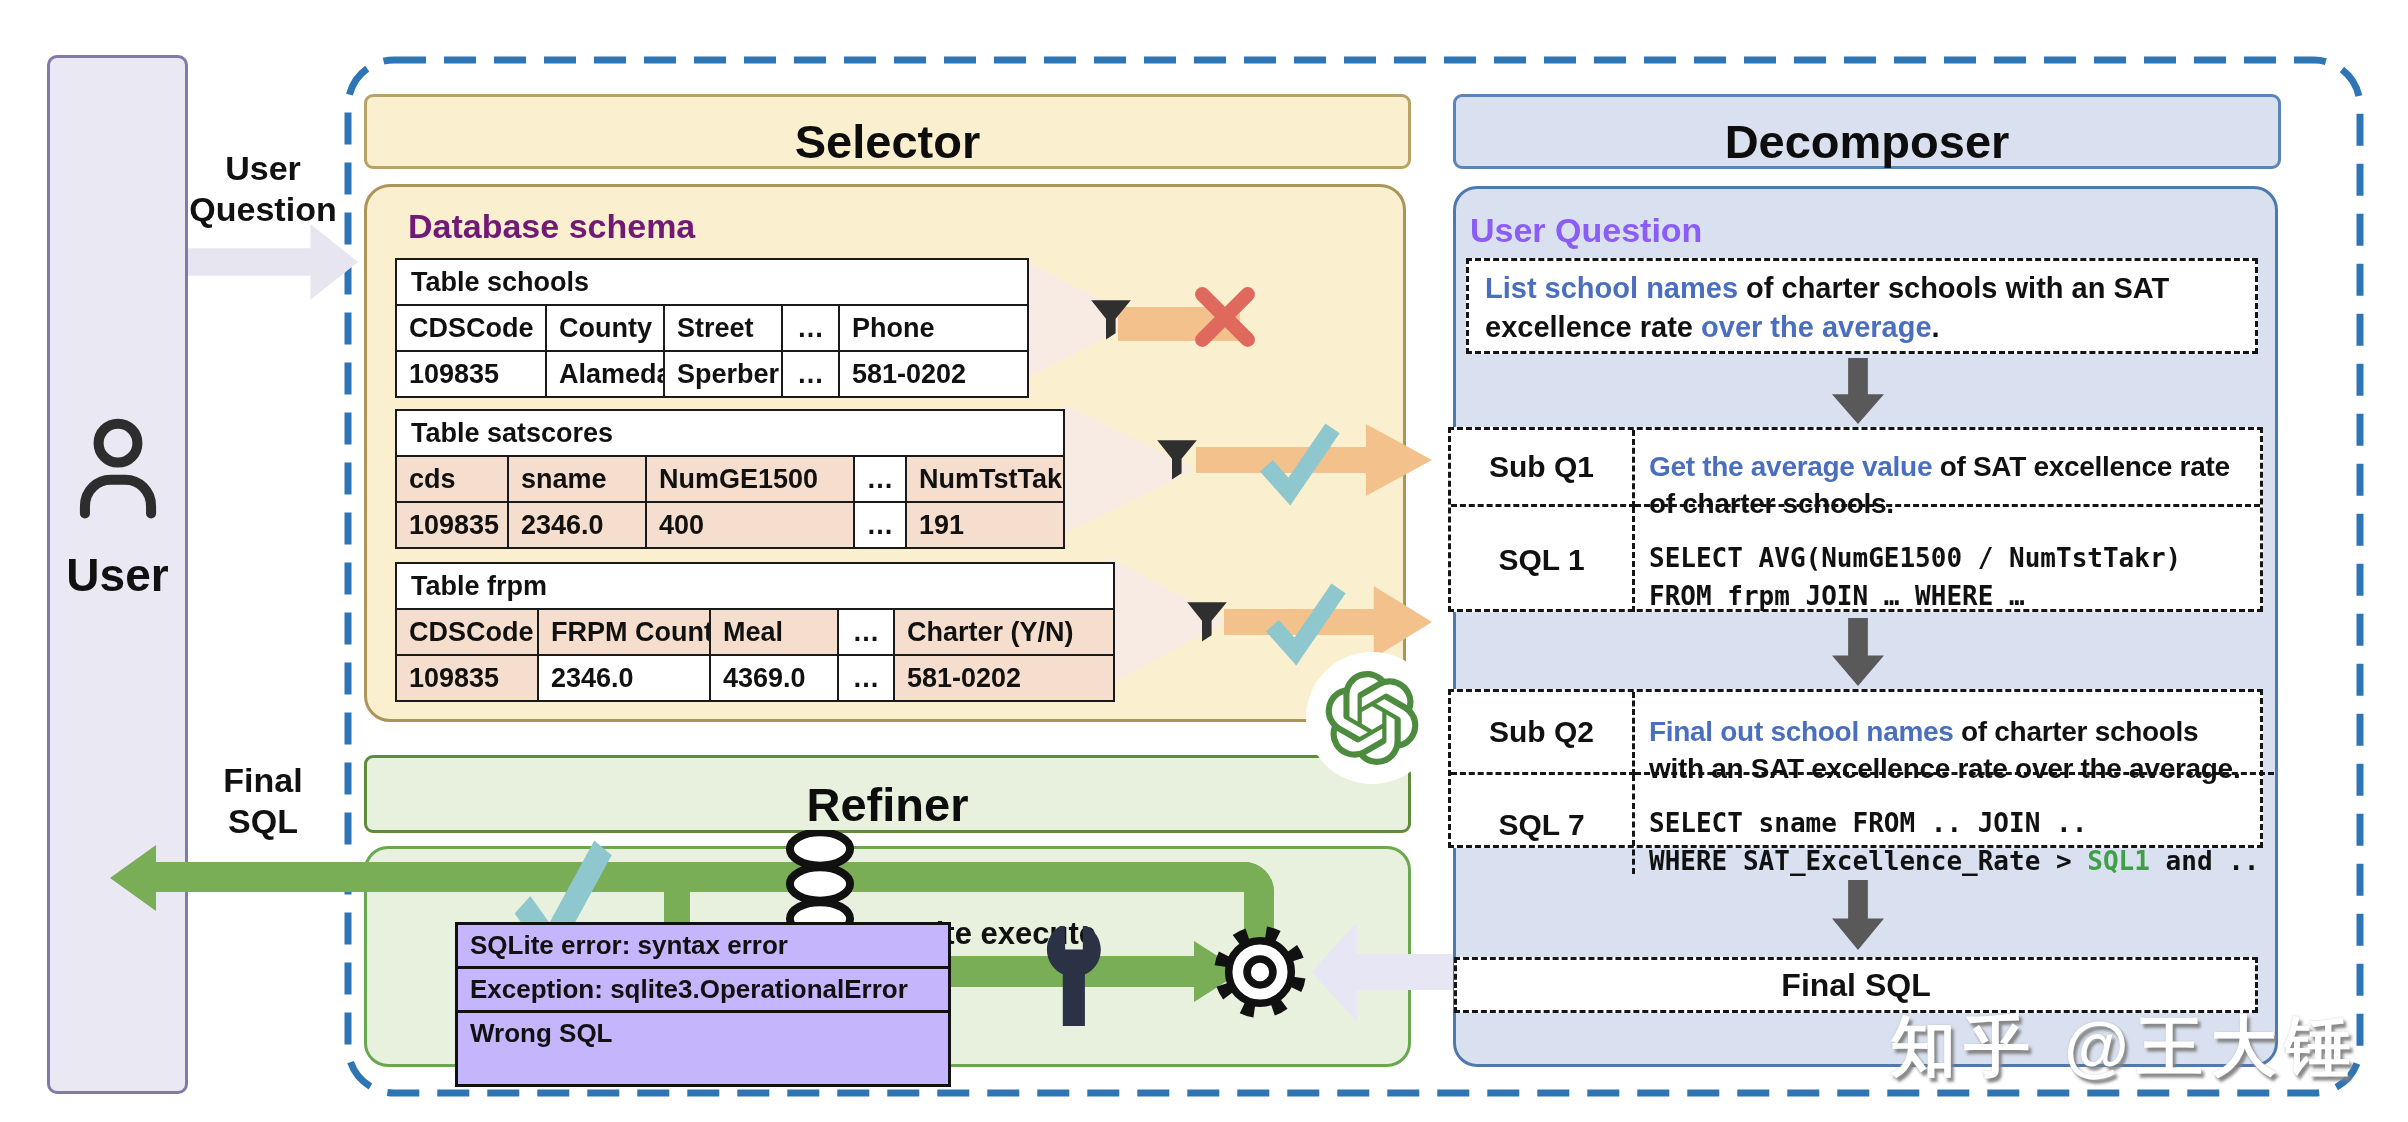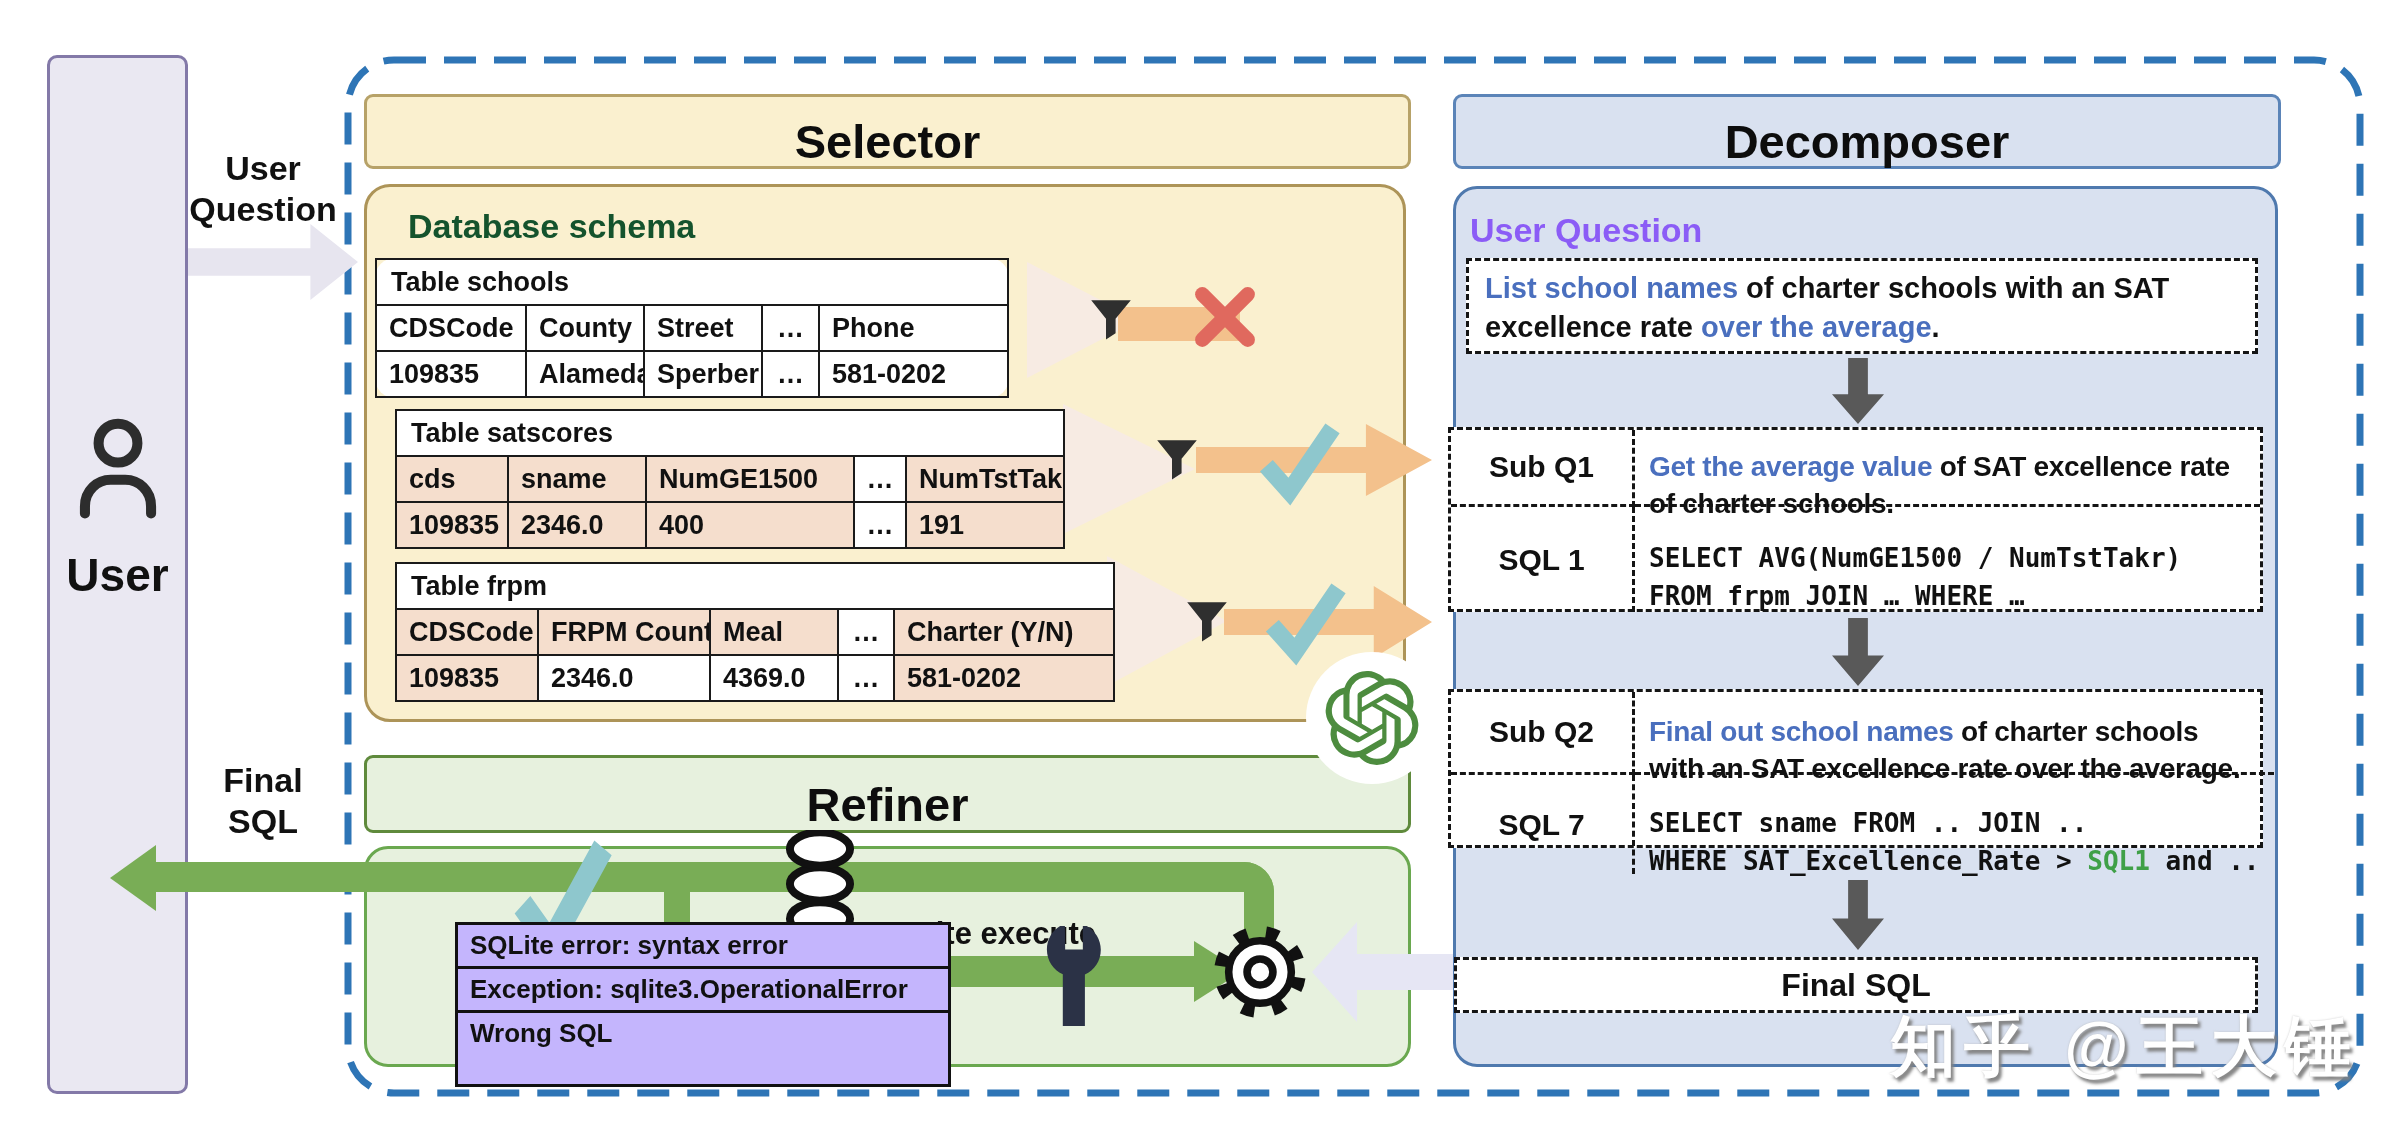--- a/index.html
+++ b/index.html
@@ -39,28 +39,28 @@
   #selector-header{left:364px;top:94px;width:1047px;height:75px;background:var(--selector-bg);
                    border:3px solid #b7a268;}
   #refiner-header{left:364px;top:755px;width:1047px;height:78px;background:var(--refiner-bg);
                   border:3px solid #5f8a3c;}
   #decomposer-header{left:1453px;top:94px;width:828px;height:75px;background:var(--decomposer-bg);
                      border:3px solid #5b84b8;z-index:2;}
 
   
   #selector-body{left:364px;top:184px;width:1042px;height:538px;background:var(--selector-bg);
                  border:3px solid var(--selector-border);border-radius:26px;z-index:0;}
-  #schema-title{left:408px;top:207px;font-size:34px;font-weight:800;color:#14532d;z-index:3;}
+  #schema-title{left:408px;top:207px;font-size:34px;font-weight:800;color:#701a75;z-index:3;}
   table.schema{position:absolute;border-collapse:collapse;background:#fff;z-index:3;
                font-size:27px;font-weight:bold;color:#111;table-layout:fixed;}
   table.schema td{border:2px solid #1a1a1a;height:44px;padding:0 0 0 12px;overflow:hidden;white-space:nowrap;}
   table.schema td.tt{padding-left:14px;}
   table.schema td.dots{text-align:center;padding:0;}
   table.schema td.pink{background:var(--table-pink);}
-  #tbl-schools{left:375px;top:258px;width:632px;border-radius:20px;}
+  #tbl-schools{left:395px;top:258px;width:632px;}
   #tbl-satscores{left:395px;top:409px;width:668px;}
   #tbl-frpm{left:395px;top:562px;width:718px;}
 
   .beam{position:absolute;background:#f7ebe3;clip-path:polygon(0 0,100% 50%,0 100%);z-index:1;}
   .funnel{position:absolute;z-index:3;color:#2f2f2f;}
   .orange-bar{position:absolute;background:var(--orange-arrow);z-index:2;}
   .arrow-right{position:absolute;background:var(--orange-arrow);z-index:2;
                clip-path:polygon(0 32%,72% 32%,72% 0,100% 50%,72% 100%,72% 68%,0 68%);}
   .mark{position:absolute;z-index:3;}
 

